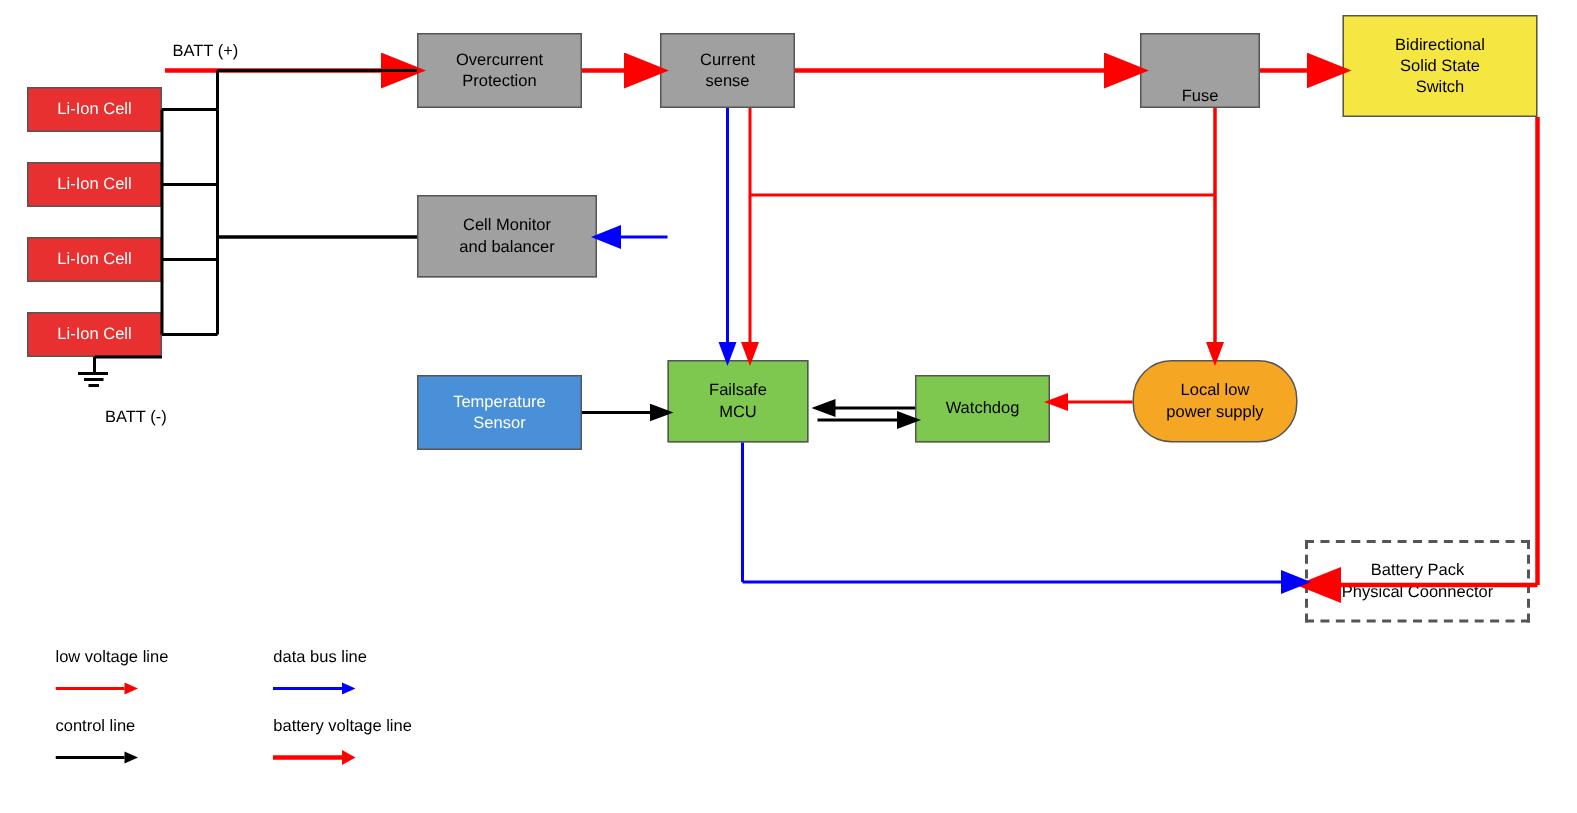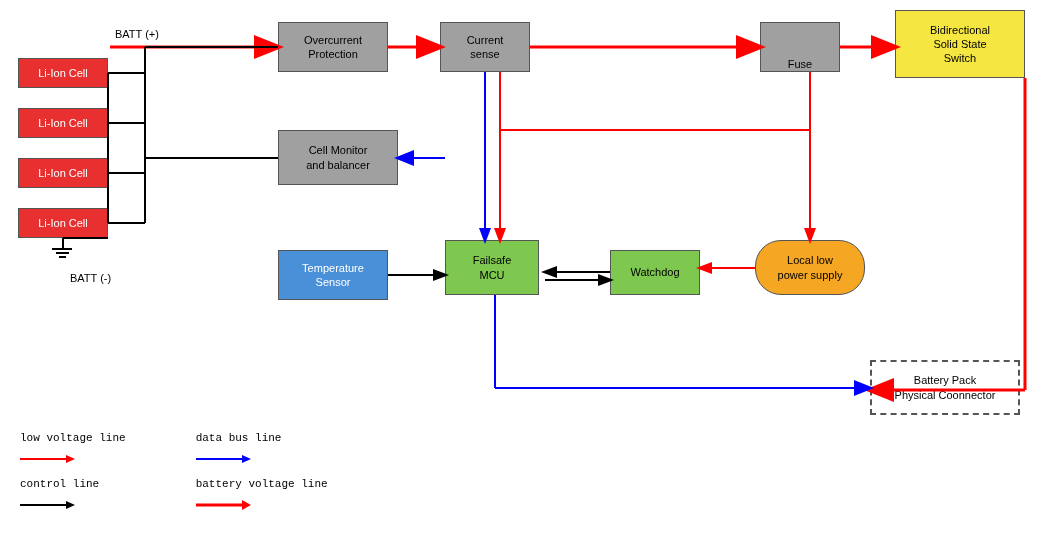--- a/index.html
+++ b/index.html
@@ -40,22 +40,21 @@
       position: absolute;
       top: 0; left: 0;
       width: 1051px;
       height: 542px;
       pointer-events: none;
     }
 
     .legend-section {
       position: absolute;
       bottom: 30px;
-      left: 20px;
-      font-family: Liberation Mono, monospace;
+      left: 37px;
     }
     .legend-item {
       display: flex;
       align-items: center;
       margin-bottom: 8px;
       font-size: 11px;
     }
   </style>
 </head>
 <body>

